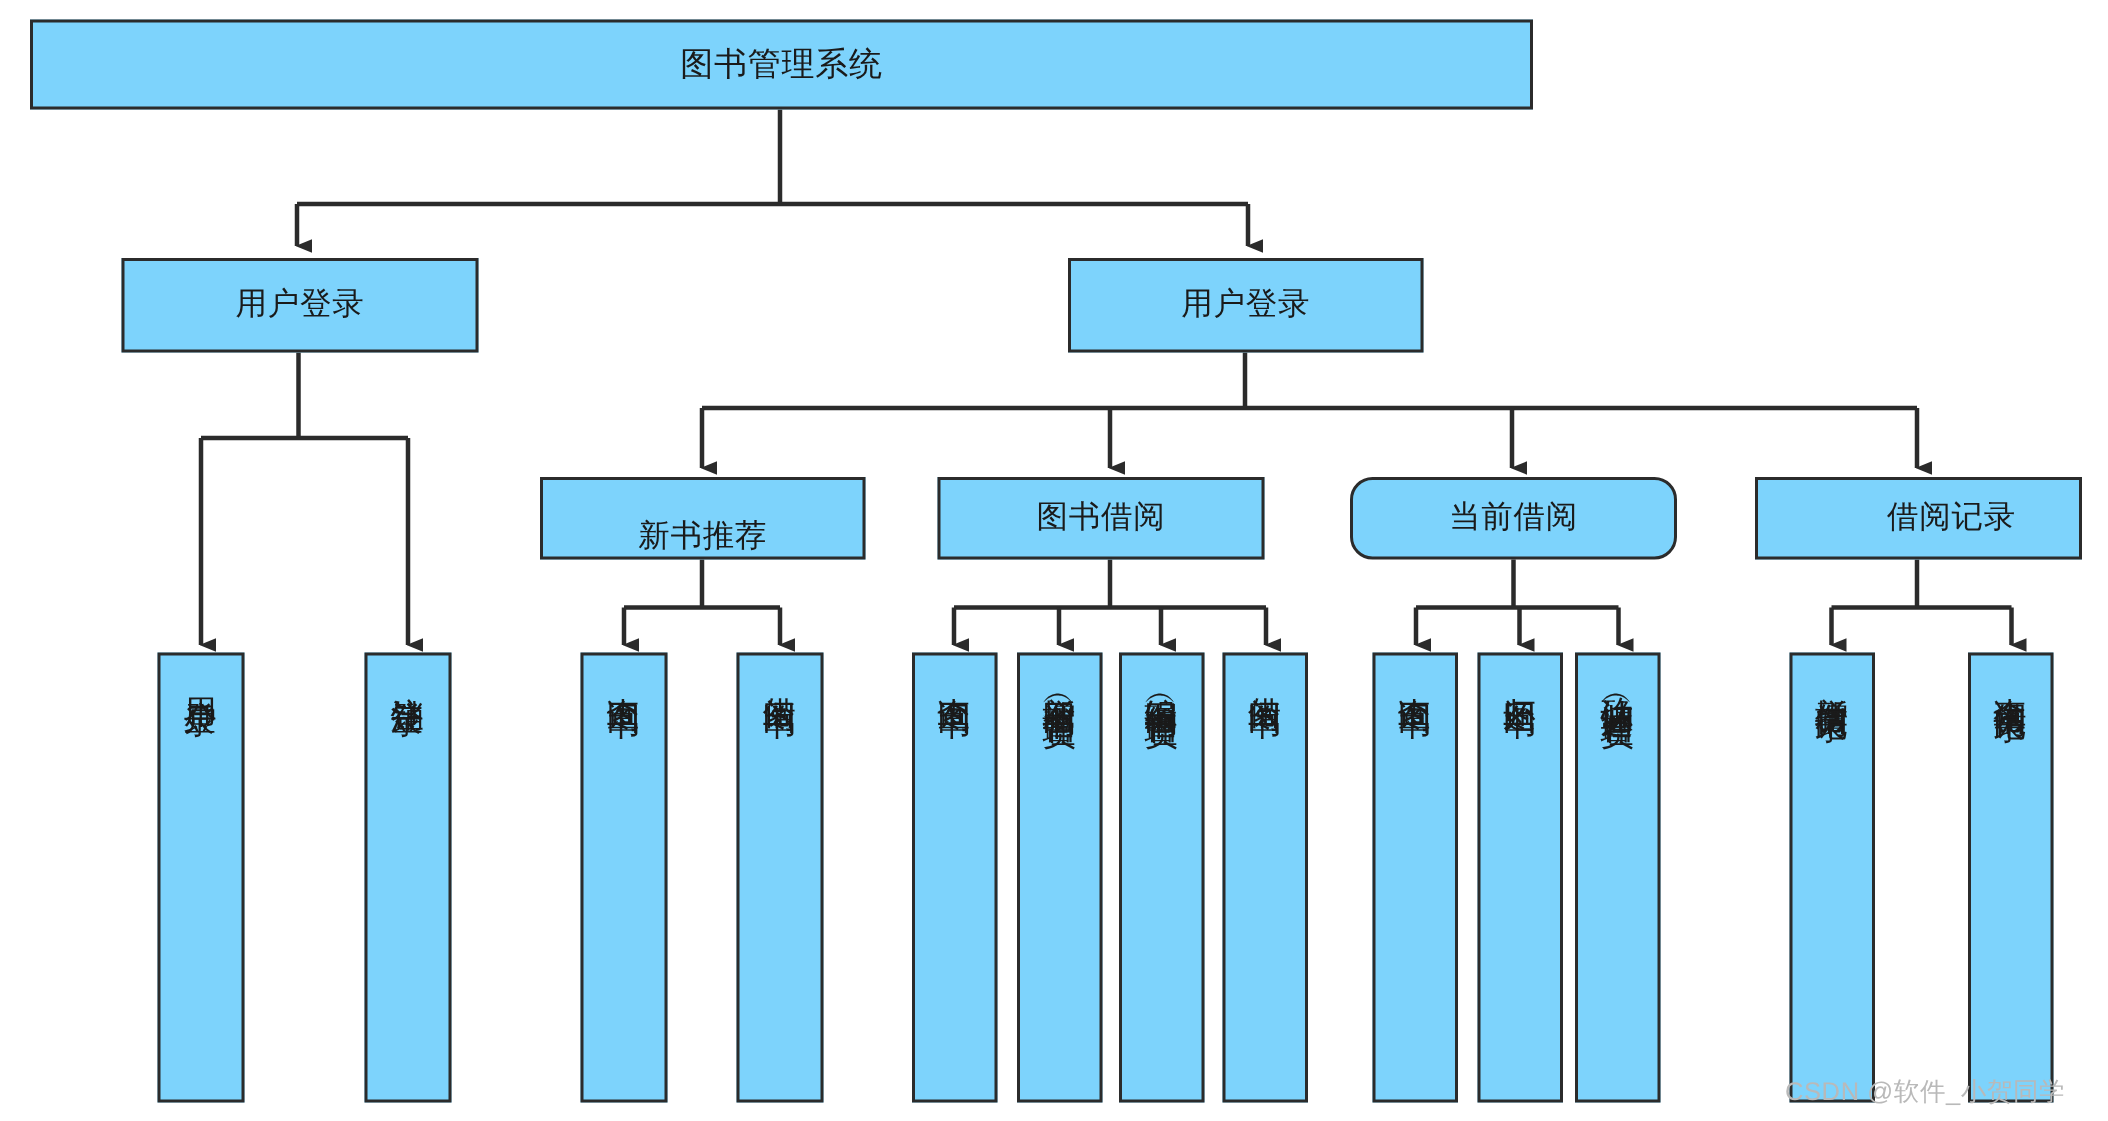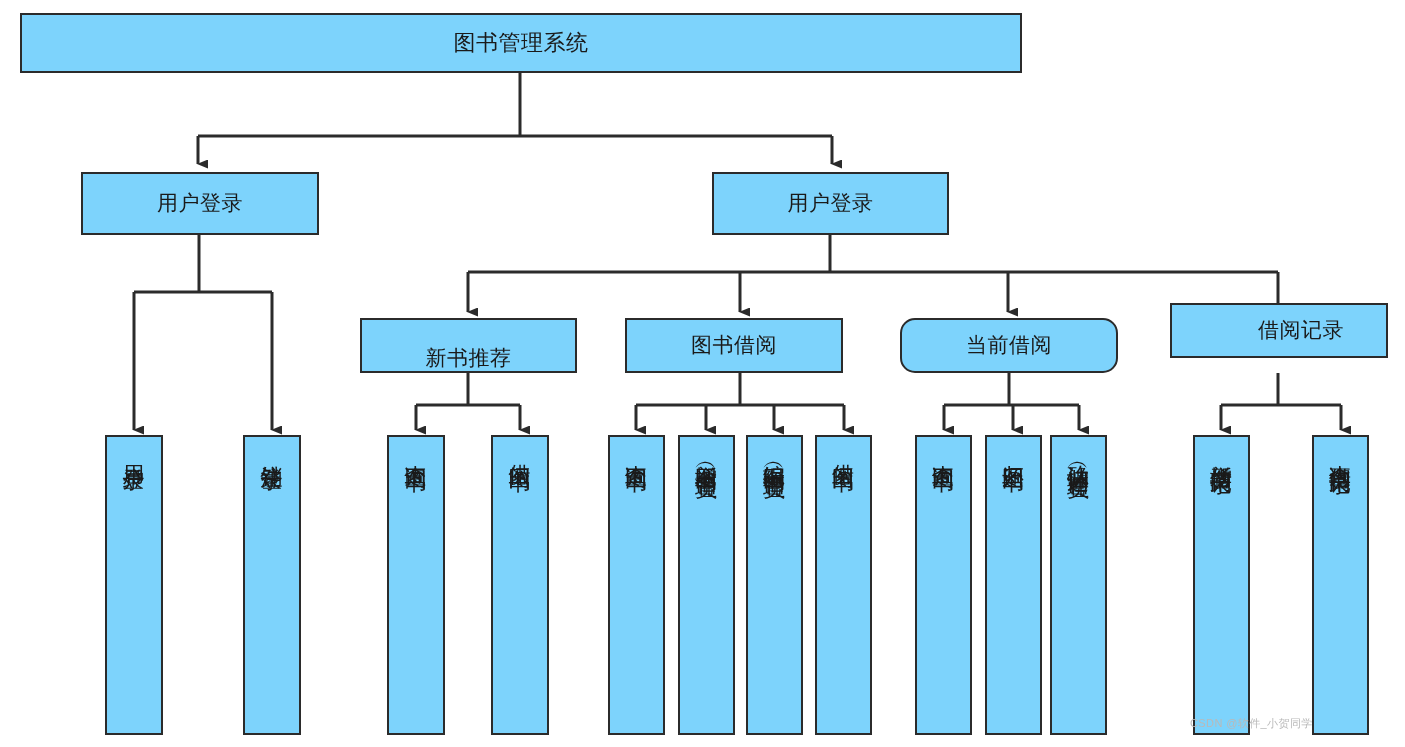--- a/index.html
+++ b/index.html
@@ -62,21 +62,21 @@
     writing-mode: vertical-rl;
     text-orientation: upright;
     font-size: 22px;
     letter-spacing: 2px;
     line-height: 1.05;
     white-space: normal;
     max-height: 100%;
   }
   .watermark {
     position: absolute;
-    font-size: 11px;
+    font-size: 17px;
     color: #b9b9b9;
     letter-spacing: 0.4px;
     white-space: nowrap;
     z-index: 5;
   }
 </style>
 </head>
 <body>
 
 <div id="diagram">
@@ -148,21 +148,21 @@
   </div>
 
   <div class="node h" style="left:625px; top:318px; width:218px; height:55px;">
     <span class="label">图书借阅</span>
   </div>
 
   <div class="node h" style="left:900px; top:318px; width:218px; height:55px;border-radius:15px;">
     <span class="label">当前借阅</span>
   </div>
 
-  <div class="node h" style="left:1170px; top:303px; width:218px; height:55px;padding-left:44px;">
+  <div class="node h" style="left:1170px; top:318px; width:218px; height:55px;padding-left:44px;">
     <span class="label">借阅记录</span>
   </div>
 
   <div class="node v" style="left:105px; top:435px; width:58px; height:300px;">
     <span class="label">用户登录</span>
   </div>
   <div class="node v" style="left:243px; top:435px; width:58px; height:300px;">
     <span class="label">注销登录</span>
   </div>
 

